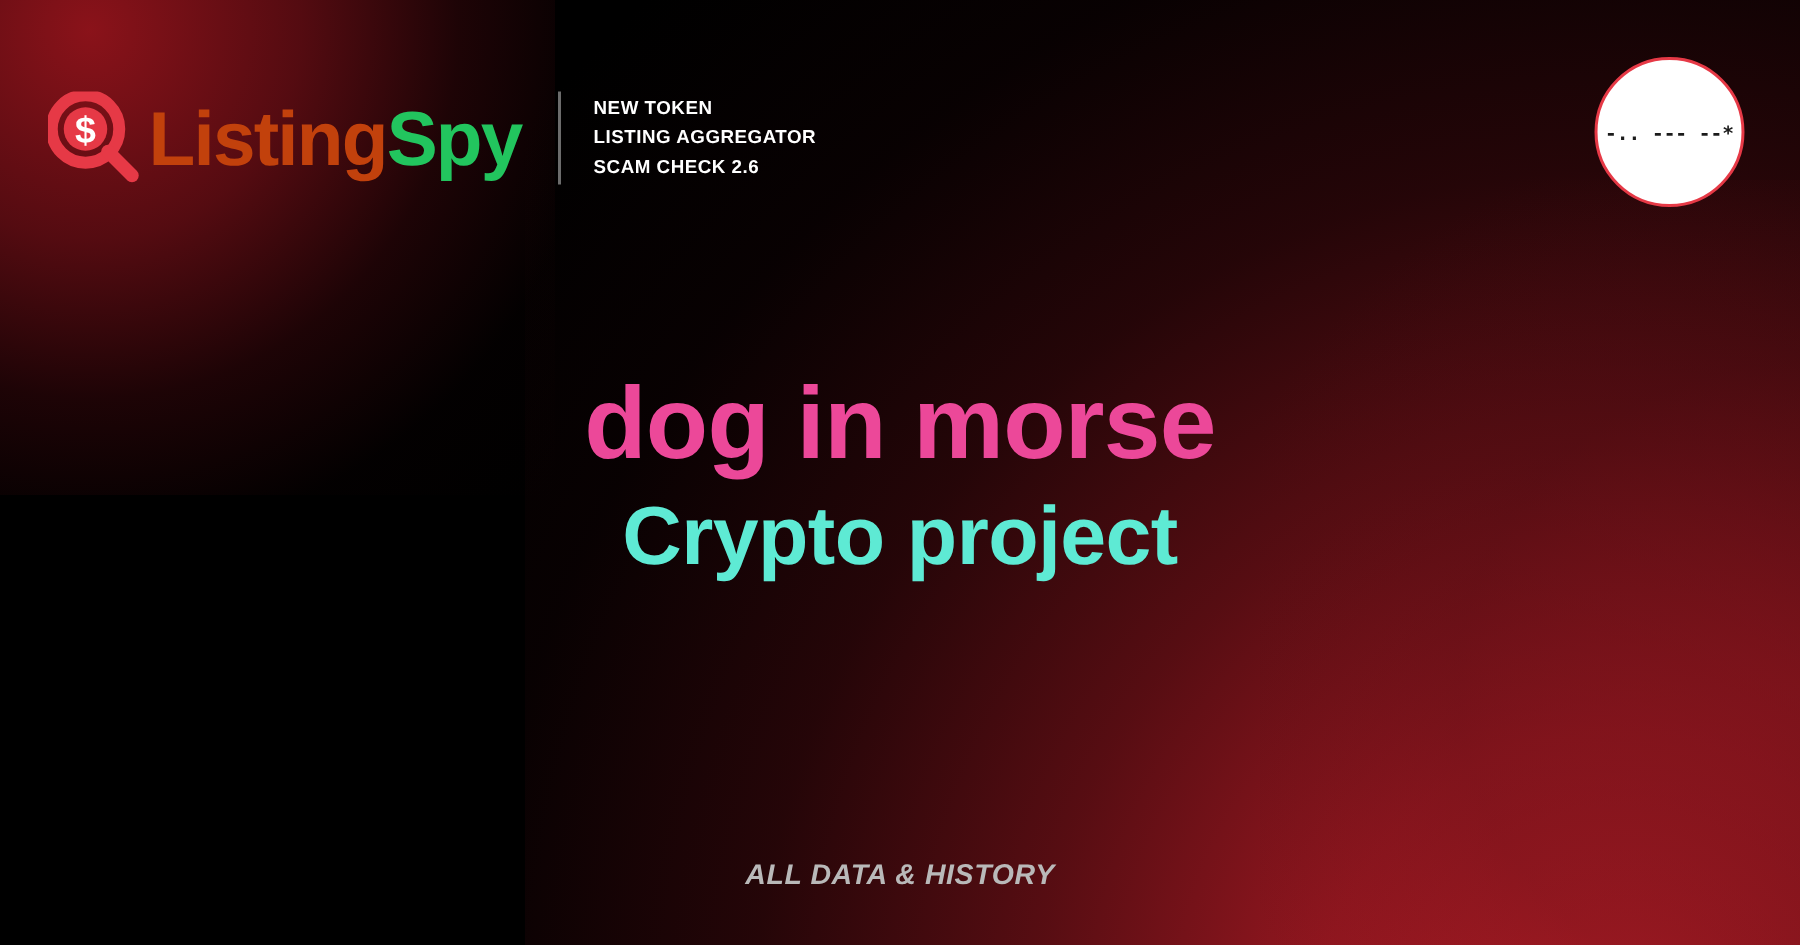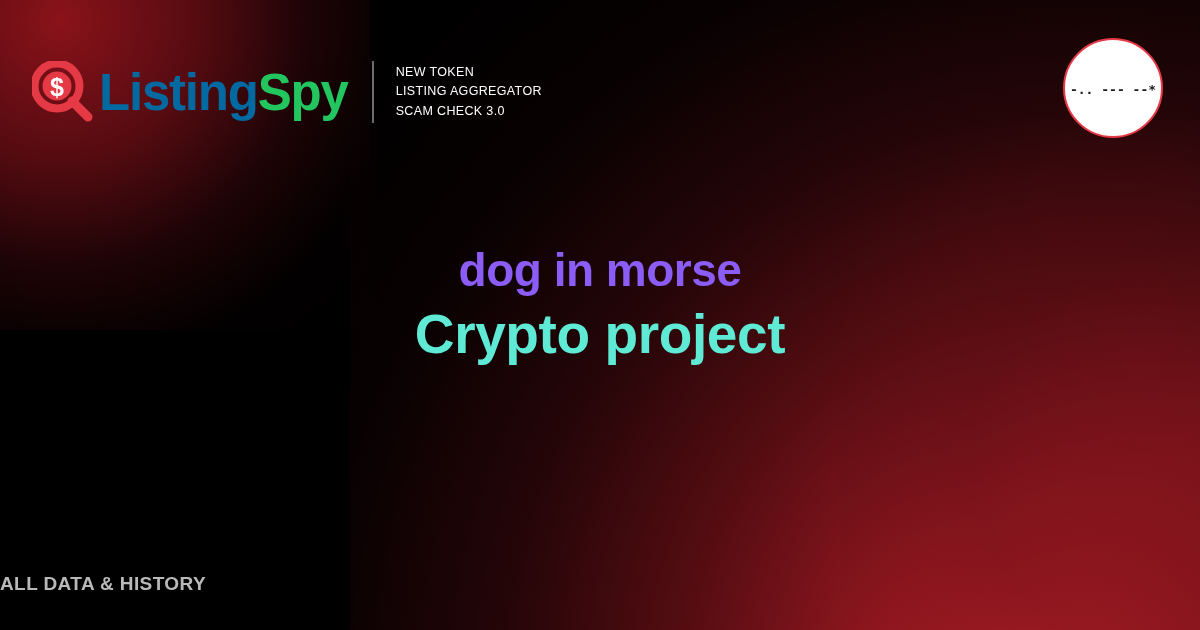--- a/index.html
+++ b/index.html
@@ -74,35 +74,35 @@
     display: block;
   }
   #wordmark {
     font-size: 51px;
     font-weight: bold;
     letter-spacing: -1.2px;
     line-height: 1;
     margin-left: 5px;
     white-space: nowrap;
   }
-  .wm-listing { color: #0369a1; }
+  .wm-listing { color: #c2410c; }
   .wm-spy { color: #22c55e; }
 
   #header-divider {
     width: 2px;
     height: 62px;
     background: #6c6c6c;
     margin-left: 24px;
     margin-right: 22px;
     flex: 0 0 auto;
   }
   #tagline {
     color: #FFFFFF;
     font-size: 12.5px;
-    font-weight: normal;
+    font-weight: bold;
     line-height: 1.55;
     letter-spacing: 0.35px;
     white-space: nowrap;
   }
 
   
   #token-badge {
     position: absolute;
     left: 1063px;
     top: 38px;
@@ -129,22 +129,22 @@
 
   
   #center {
     position: absolute;
     left: 0;
     right: 0;
     top: 246px;
     text-align: center;
   }
   #token-title {
-    color: #8b5cf6;
-    font-size: 46px;
+    color: #ec4899;
+    font-size: 68px;
     font-weight: bold;
     letter-spacing: -0.5px;
     line-height: 1.06;
     margin: 0;
     padding: 0 72px;
     word-wrap: break-word;
   }
   #token-subtitle {
     color: #5eead4;
     font-size: 55px;
@@ -154,21 +154,22 @@
     margin: 9px 0 0 0;
     padding: 0 60px;
   }
 
   
   #footer {
     position: absolute;
     left: 0;
     right: 0;
     top: 573px;
-    text-align: left;
+    text-align: center;
+    font-style: italic;
   }
   #footer-text {
     color: #b9b9b9;
     font-size: 19px;
     font-weight: bold;
     letter-spacing: 0.4px;
   }
 </style>
 </head>
 <body>
@@ -188,21 +189,21 @@
       <text x="25" y="34.5" text-anchor="middle" fill="#FFFFFF" font-family="Liberation Sans, sans-serif" font-size="25" font-weight="bold">$</text>
     </svg>
 
     <div id="wordmark"><span class="wm-listing">Listing</span><span class="wm-spy">Spy</span></div>
 
     <div id="header-divider"></div>
 
     <div id="tagline">
       <div>NEW TOKEN</div>
       <div>LISTING AGGREGATOR</div>
-      <div>SCAM CHECK 3.0</div>
+      <div>SCAM CHECK 2.6</div>
     </div>
 
   </div>
 
   <div id="token-badge">
     <span id="token-badge-text">-.. --- --*</span>
   </div>
 
   <div id="center">
     <div id="token-title">dog in morse</div>

